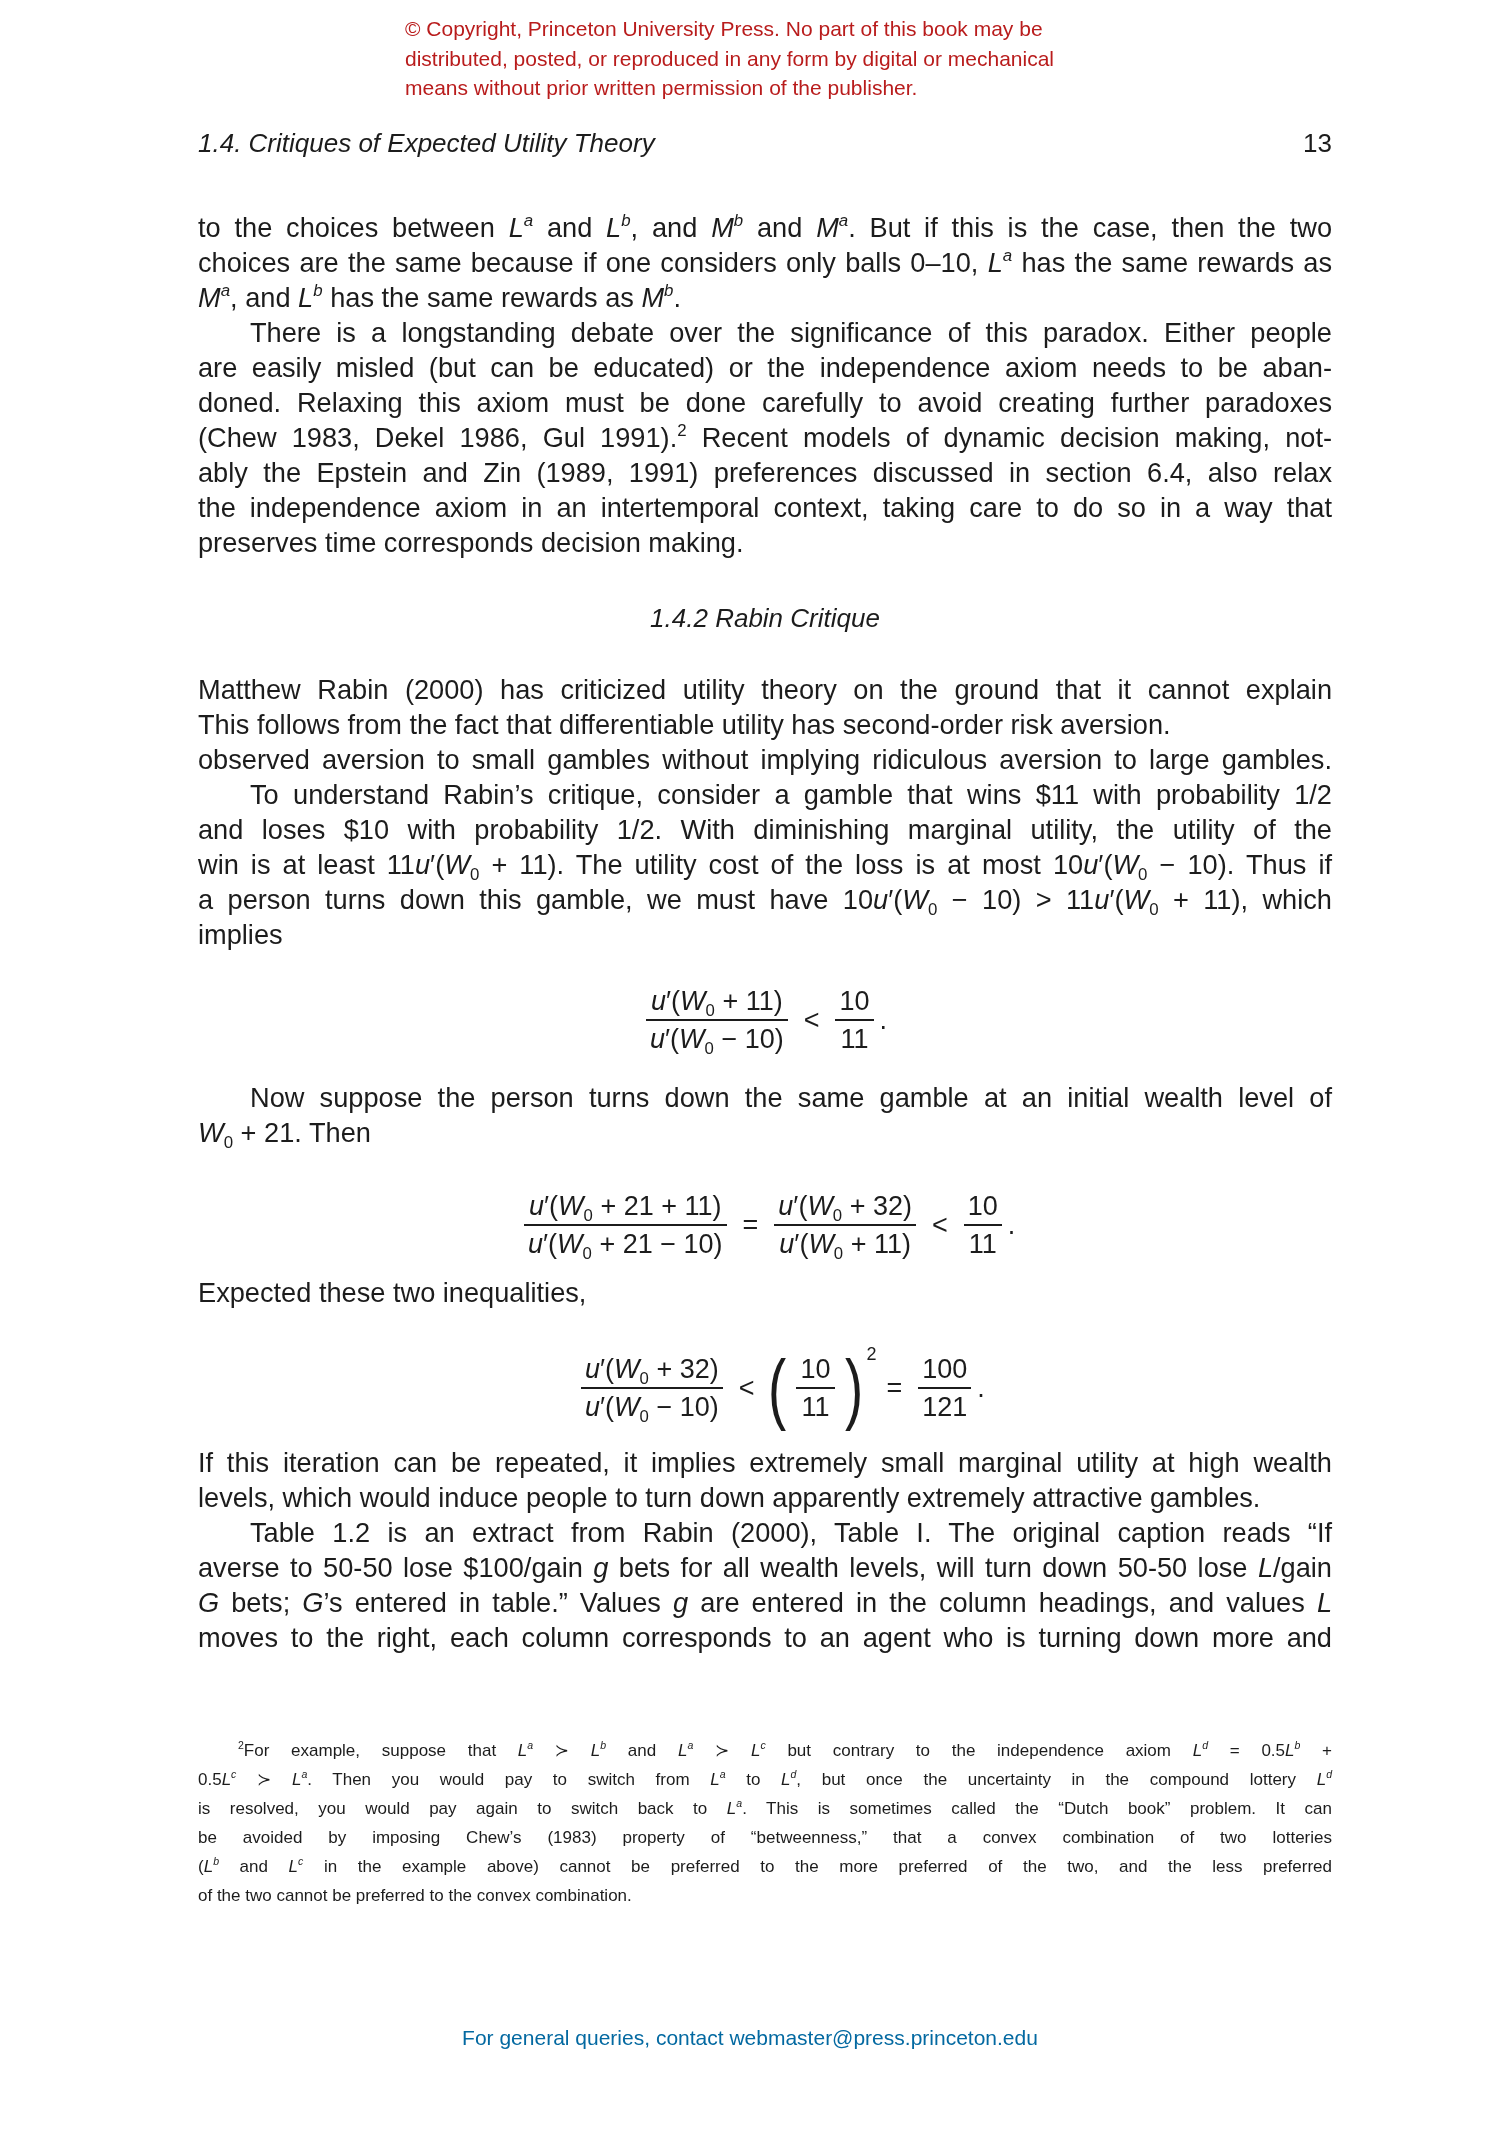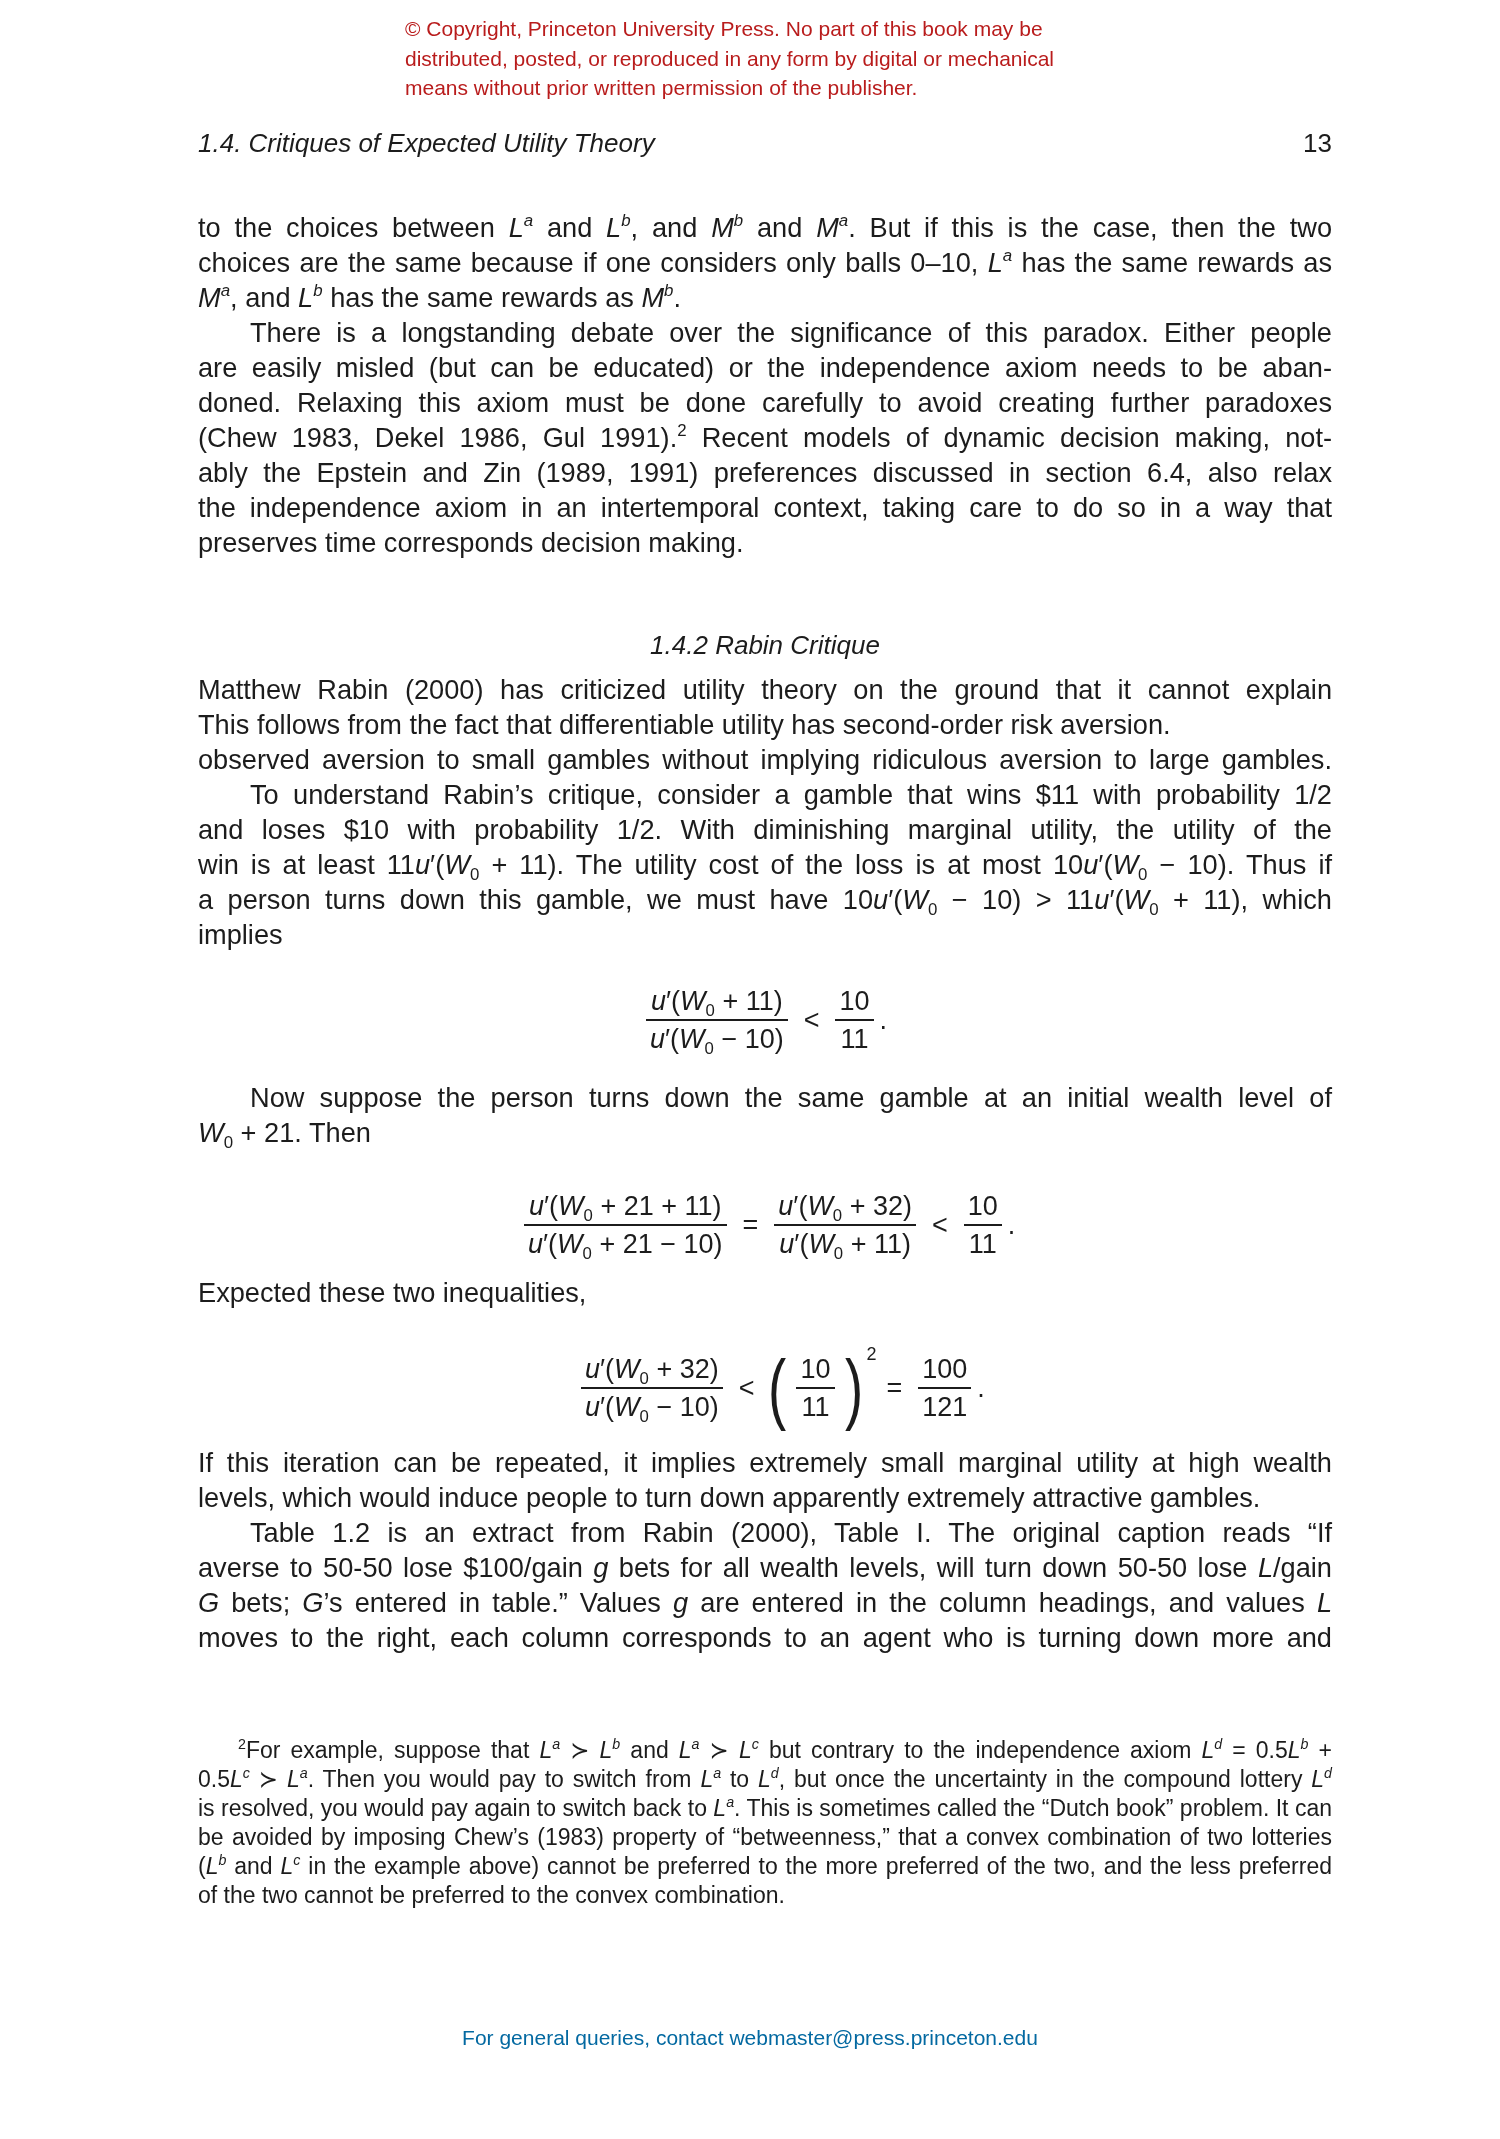--- a/index.html
+++ b/index.html
@@ -6,31 +6,31 @@
   body { width: 1500px; height: 2139px; position: relative; overflow: hidden; color: #1c1c1c; }
   .sans { font-family: "Liberation Sans", "DejaVu Sans", sans-serif; }
   .serif { font-family: Liberation Sans, sans-serif; }
   .copyright { position: absolute; left: 405px; top: 14px; font-size: 21px; line-height: 29.5px; color: #b91c1c; }
   .running-head { position: absolute; left: 198px; right: 168px; top: 128px; height: 34px; font-size: 26px; font-style: italic; }
   .running-head .pg { position: absolute; right: 0; top: 0; font-style: normal; }
   .body-text { position: absolute; left: 198px; width: 1134px; font-size: 27.2px; line-height: 35px; text-align: justify; }
   .line { display: block; height: 35px; white-space: nowrap; text-align-last: justify; text-align: justify; }
   .line.last { text-align-last: left; }
   .indent { padding-left: 52px; }
-  .section-head { position: absolute; left: 198px; width: 1134px; top: 630px; text-align: center; font-size: 26px; font-style: italic; }
+  .section-head { position: absolute; left: 198px; width: 1134px; top: 603px; text-align: center; font-size: 26px; font-style: italic; }
   i.m { font-style: italic; }
   sup { font-size: 0.62em; line-height: 0; position: relative; top: -0.05em; vertical-align: super; }
   sub { font-size: 0.62em; line-height: 0; vertical-align: sub; }
   .eq { position: absolute; font-size: 27px; display: flex; align-items: center; }
   .frac { display: inline-flex; flex-direction: column; align-items: center; margin: 11px 6px; }
   .frac .num, .frac .den { padding: 0 4px; line-height: 36px; white-space: nowrap; }
   .frac .bar { height: 2px; background: #1c1c1c; align-self: stretch; }
   .op { margin: 0 10px; }
   .paren { font-size: 78px; line-height: 78px; font-weight: 200; transform: scaleX(0.7); display: inline-block; }
-  .footnote { position: absolute; left: 198px; width: 1134px; top: 1736px; font-size: 23px; line-height: 29px; }
+  .footnote { position: absolute; left: 198px; width: 1134px; top: 1736px; font-size: 17px; line-height: 29px; }
   .footnote .line { height: 29px; }
   .fn-indent { padding-left: 40px; }
   .footer { position: absolute; left: 0; right: 0; top: 2026px; text-align: center; font-size: 21px; color: #0369a1; }
 </style>
 </head>
 <body>
 
 <div class="copyright sans">
   <div>© Copyright, Princeton University Press. No part of this book may be</div>
   <div>distributed, posted, or reproduced in any form by digital or mechanical</div>

